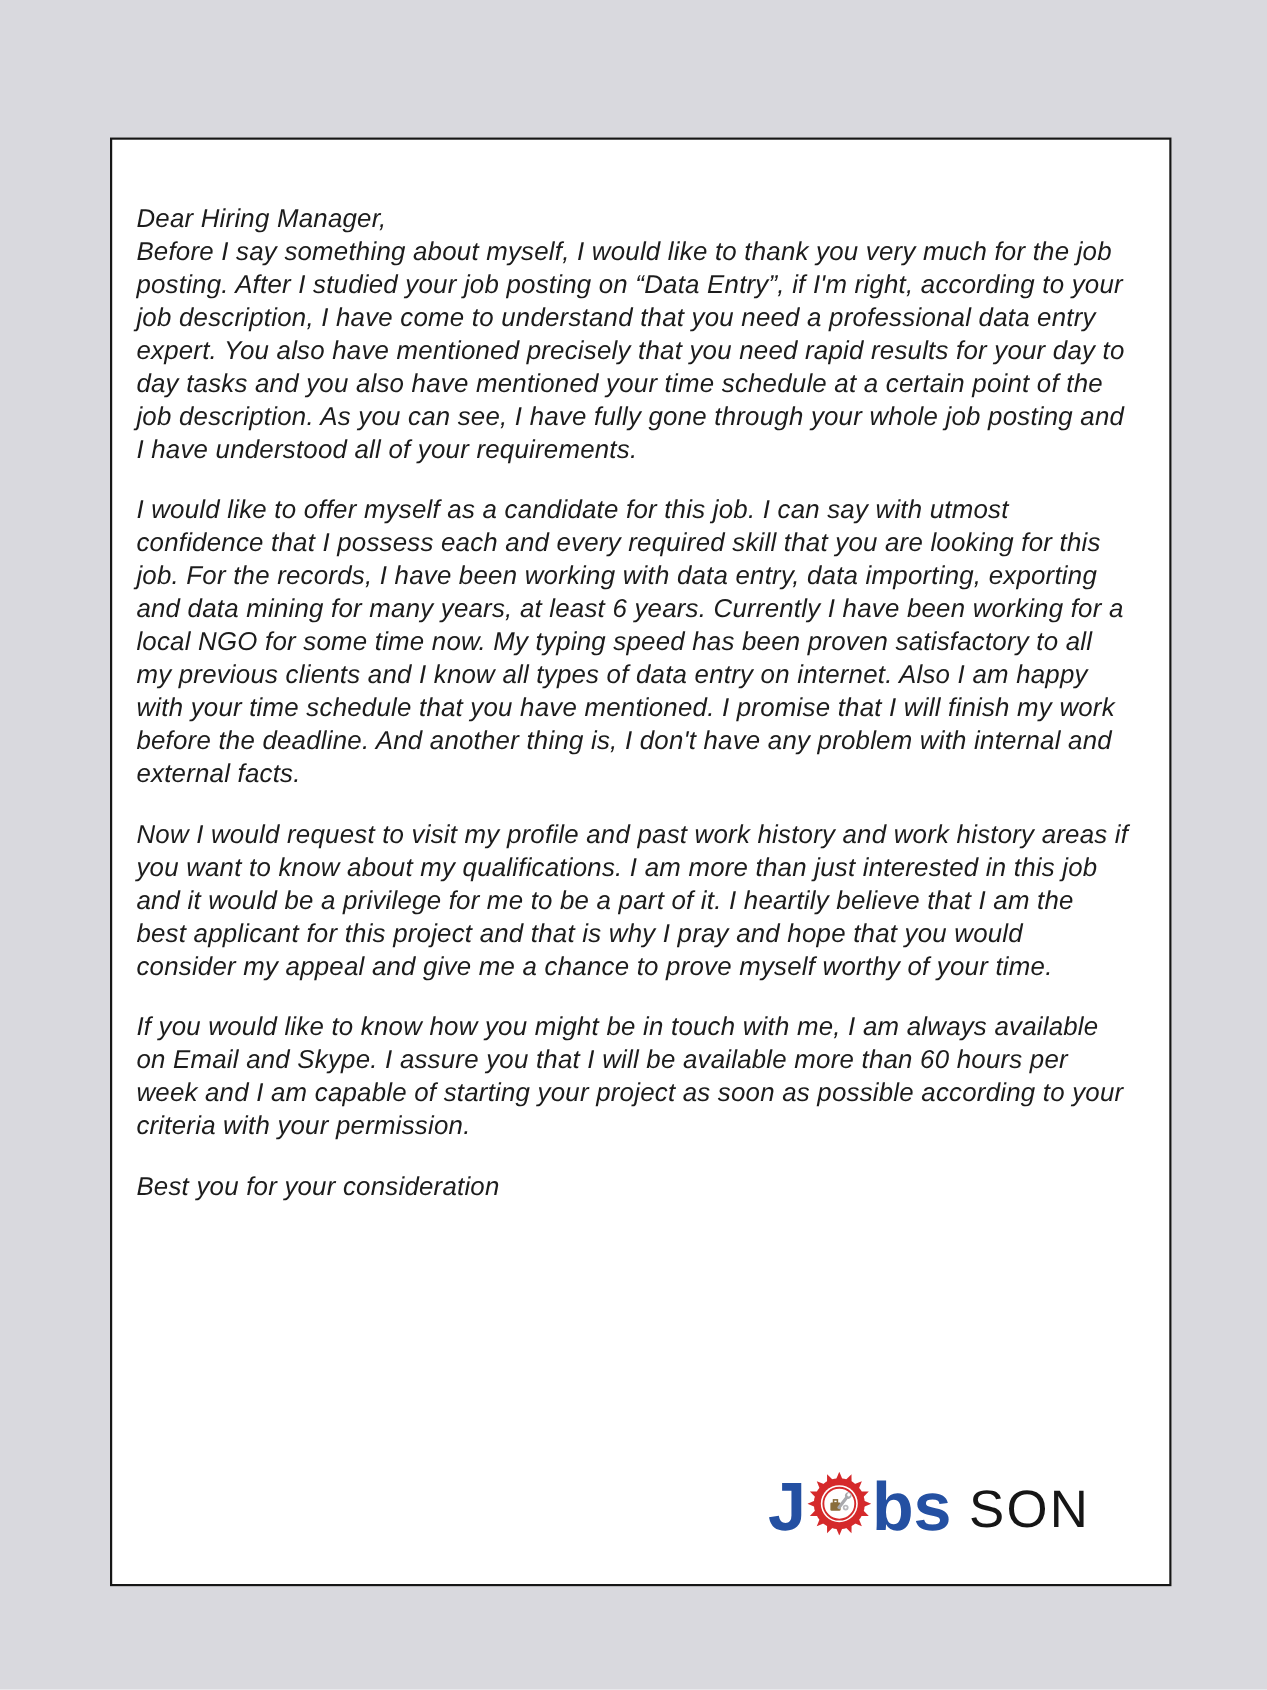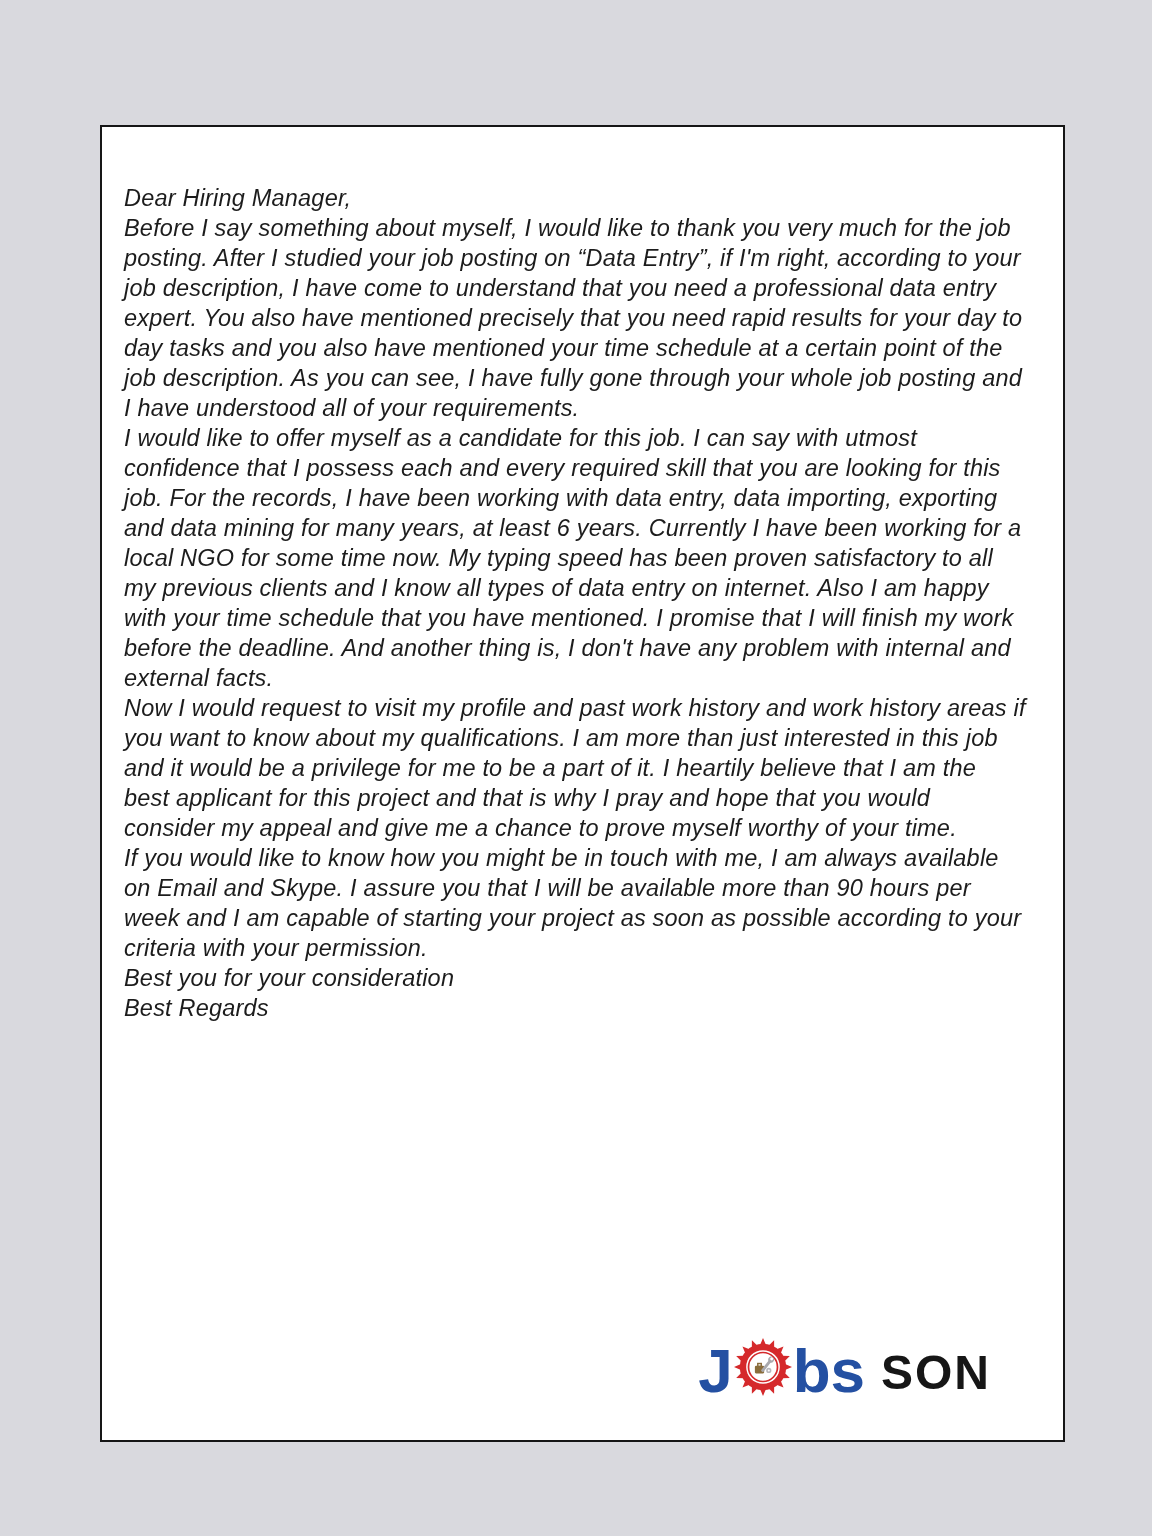--- a/index.html
+++ b/index.html
@@ -29,20 +29,21 @@
     color: #1c1c1c;
     font-size: 23.5px;
     line-height: 30px;
     font-style: italic;
     letter-spacing: 0.2px;
   }
   .para {
     margin: 0;
   }
   .para.gap {
+    margin-top: 25px;
   }
   .logo {
     position: absolute;
     right: 72px;
     bottom: 38px;
     display: flex;
     align-items: center;
     font-style: normal;
   }
   .logo-jobs {
@@ -54,42 +55,41 @@
     align-items: center;
   }
   .logo-gear {
     width: 58px;
     height: 58px;
     margin: 0 1px;
     position: relative;
     top: -4px;
   }
   .logo-son {
-    font-weight: 700;
+    font-weight: 400;
     font-size: 48px;
     color: #161616;
     letter-spacing: 2px;
     line-height: 1;
     margin-left: 16px;
     position: relative;
     top: 2px;
   }
 </style>
 </head>
 <body>
 
 <div class="page">
   <div class="letter-body">
     <p class="para">Dear Hiring Manager,</p>
     <p class="para">Before I say something about myself, I would like to thank you very much for the job posting. After I studied your job posting on “Data Entry”, if I'm right, according to your job description, I have come to understand that you need a professional data entry expert. You also have mentioned precisely that you need rapid results for your day to day tasks and you also have mentioned your time schedule at a certain point of the job description. As you can see, I have fully gone through your whole job posting and I have understood all of your requirements.</p>
     <p class="para gap">I would like to offer myself as a candidate for this job. I can say with utmost confidence that I possess each and every required skill that you are looking for this job. For the records, I have been working with data entry, data importing, exporting and data mining for many years, at least 6 years. Currently I have been working for a local NGO for some time now. My typing speed has been proven satisfactory to all my previous clients and I know all types of data entry on internet. Also I am happy with your time schedule that you have mentioned. I promise that I will finish my work before the deadline. And another thing is, I don't have any problem with internal and external facts.</p>
     <p class="para gap">Now I would request to visit my profile and past work history and work history areas if you want to know about my qualifications. I am more than just interested in this job and it would be a privilege for me to be a part of it. I heartily believe that I am the best applicant for this project and that is why I pray and hope that you would consider my appeal and give me a chance to prove myself worthy of your time.</p>
-    <p class="para gap">If you would like to know how you might be in touch with me, I am always available on Email and Skype. I assure you that I will be available more than 90 hours per week and I am capable of starting your project as soon as possible according to your criteria with your permission.</p>
+    <p class="para gap">If you would like to know how you might be in touch with me, I am always available on Email and Skype. I assure you that I will be available more than 60 hours per week and I am capable of starting your project as soon as possible according to your criteria with your permission.</p>
     <p class="para gap">Best you for your consideration</p>
-    <p class="para">Best Regards</p>
   </div>
 
   <div class="logo">
     <span class="logo-jobs" style="color:#2450a2">
       <span>J</span>
       <span class="logo-gear">
         <svg viewBox="0 0 100 100" width="58" height="58" aria-hidden="true">
           <g fill="#d5292b">
             <g id="teeth">
                 <polygon points="50,0 44.5,13 55.5,13" transform="rotate(0 50 50)"></polygon>

